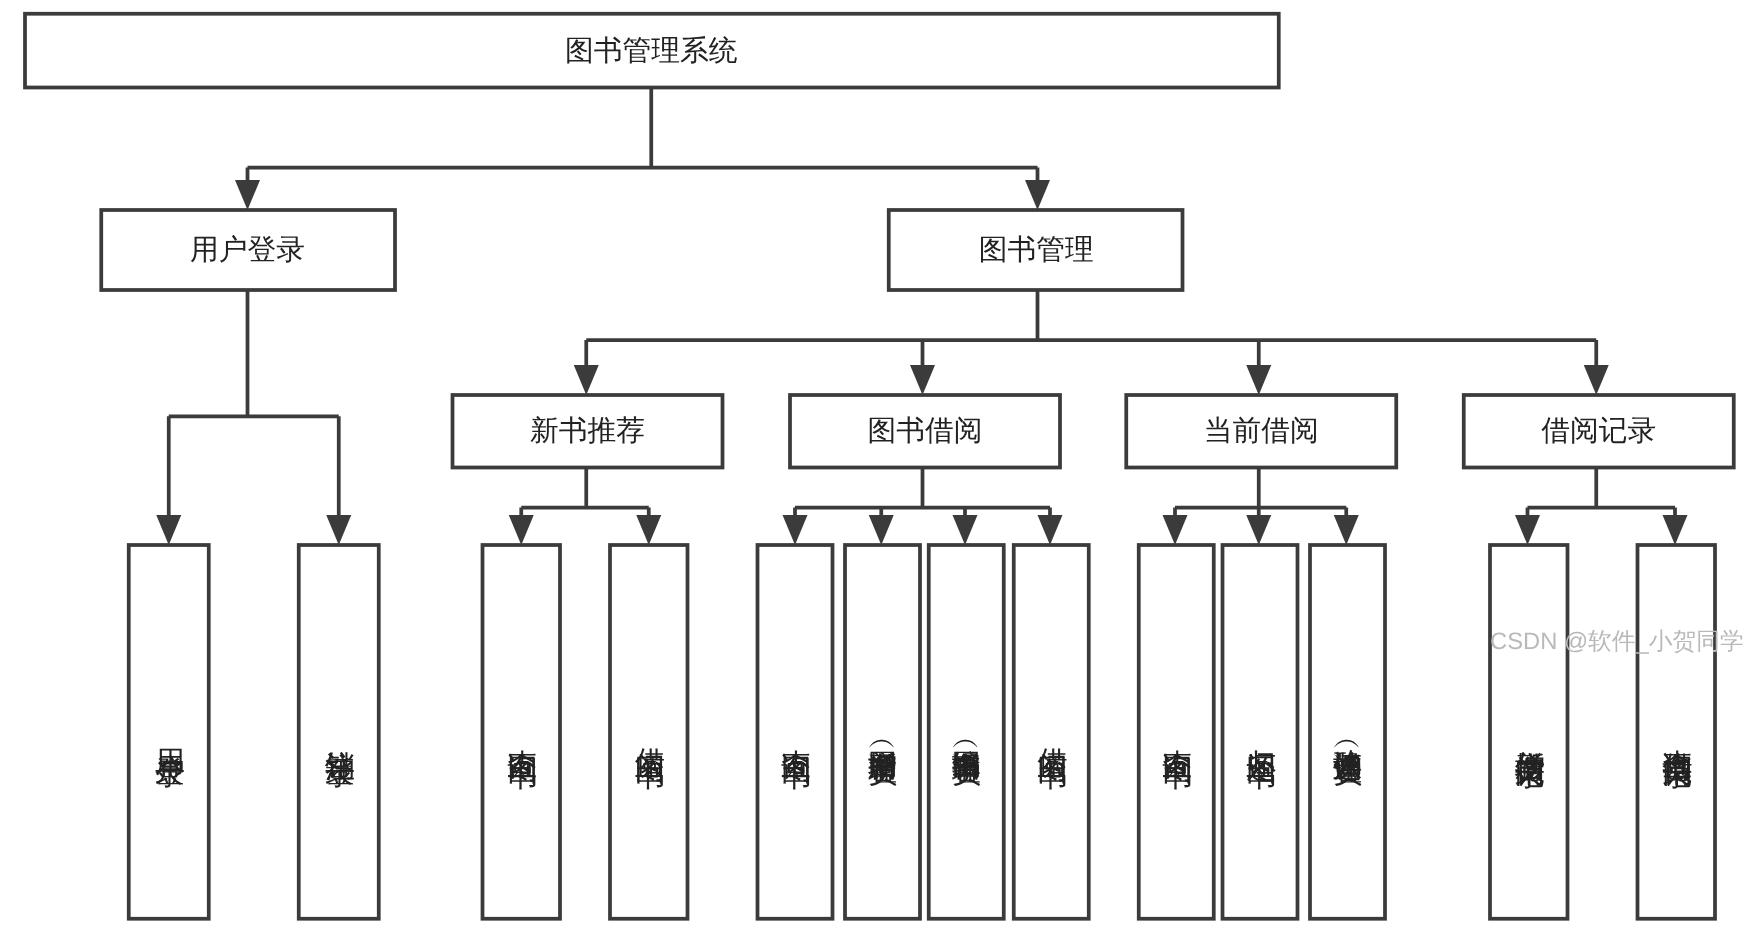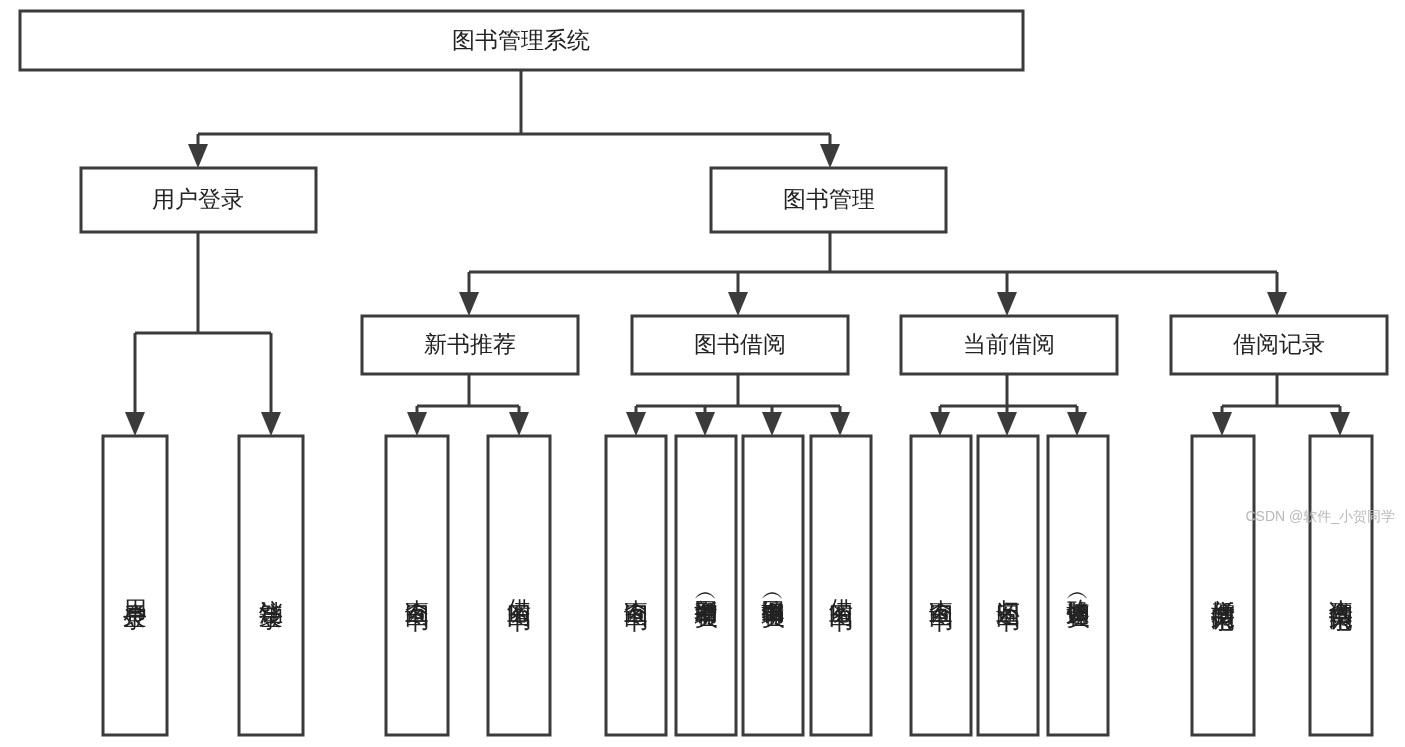--- a/index.html
+++ b/index.html
@@ -63,21 +63,21 @@
     letter-spacing: 3px;
     line-height: 1;
     pointer-events: none;
     white-space: nowrap;
   }
   .watermark {
     position: absolute;
     right: 10px;
     bottom: 6px;
     font-family: "Liberation Sans", "DejaVu Sans", sans-serif;
-    font-size: 14px;
+    font-size: 19px;
     color: #b9b9b9;
     white-space: nowrap;
   }
 </style>
 </head>
 <body>
 
 <div id="diagram-root">
 
   <svg id="flow-svg" viewBox="0 0 1405 747">

